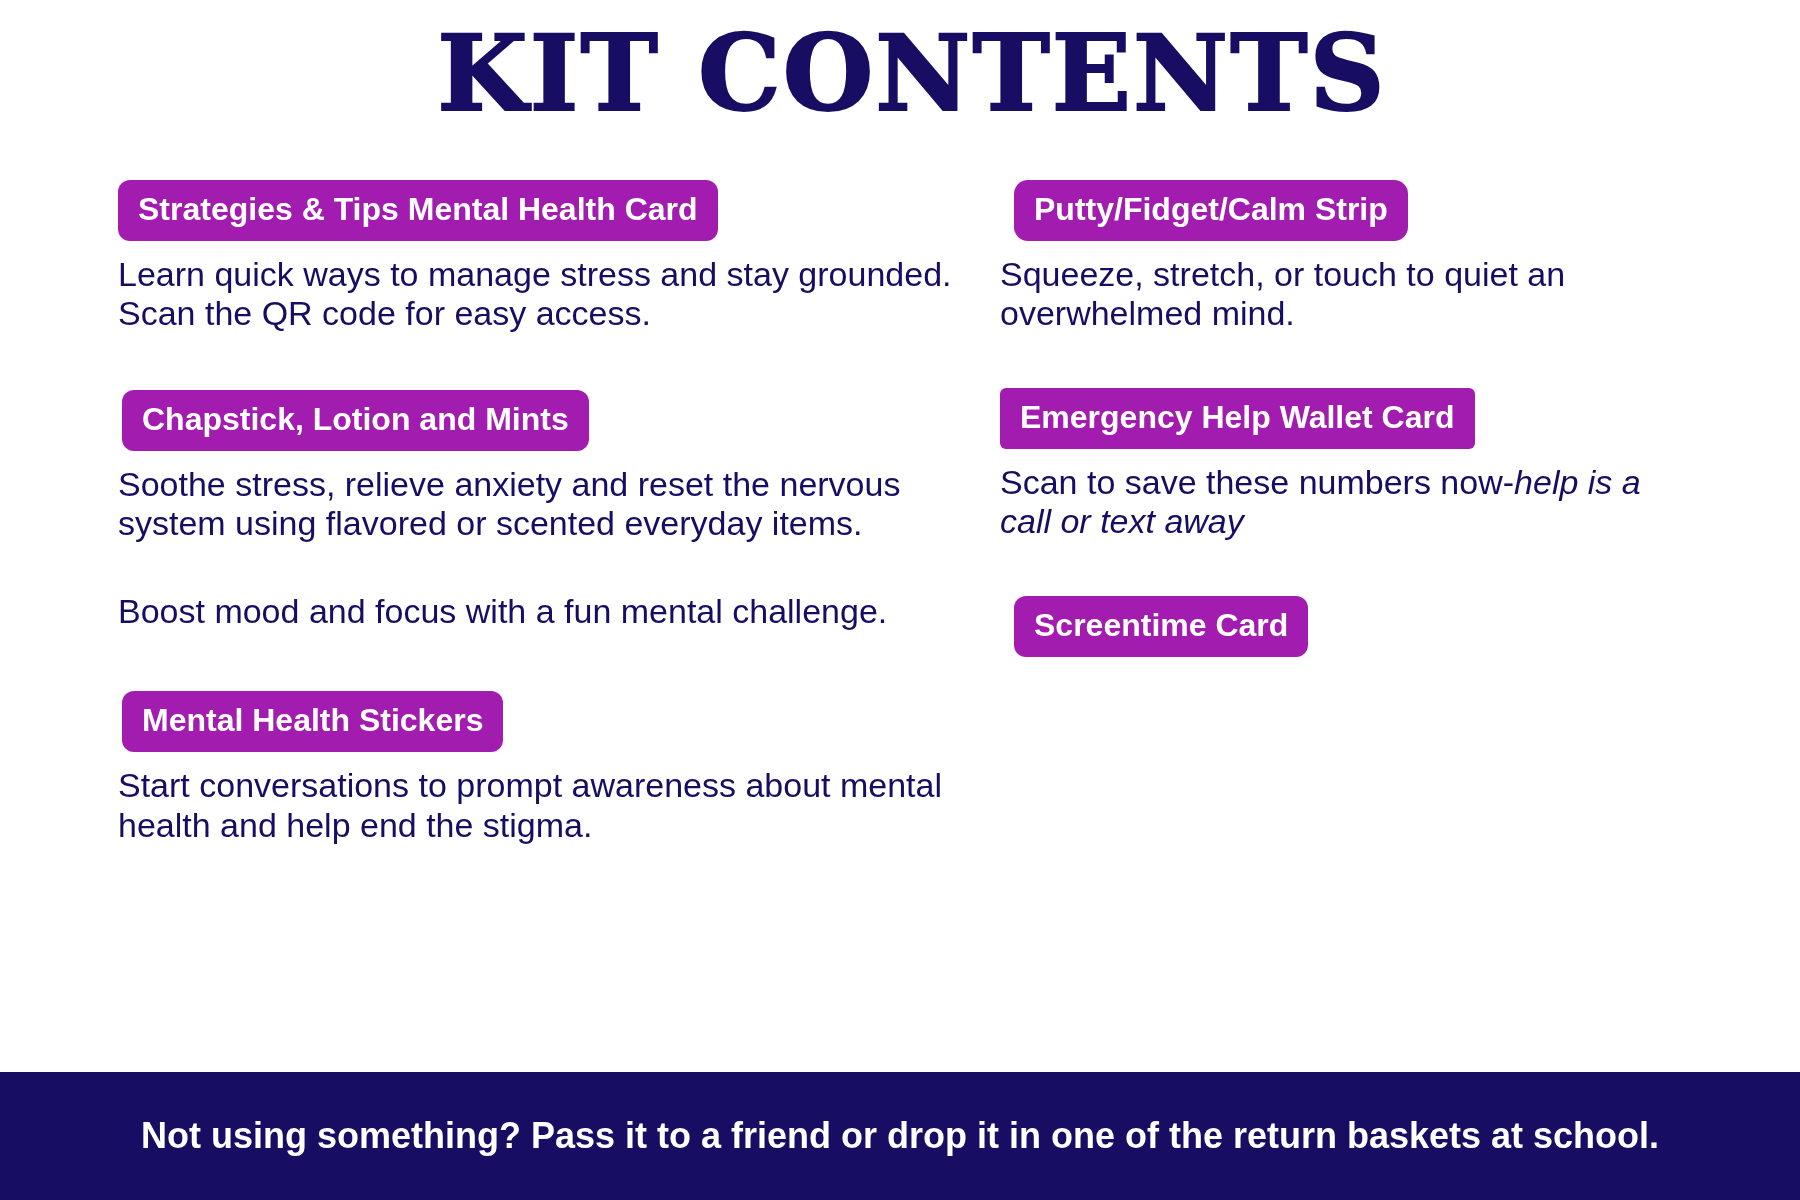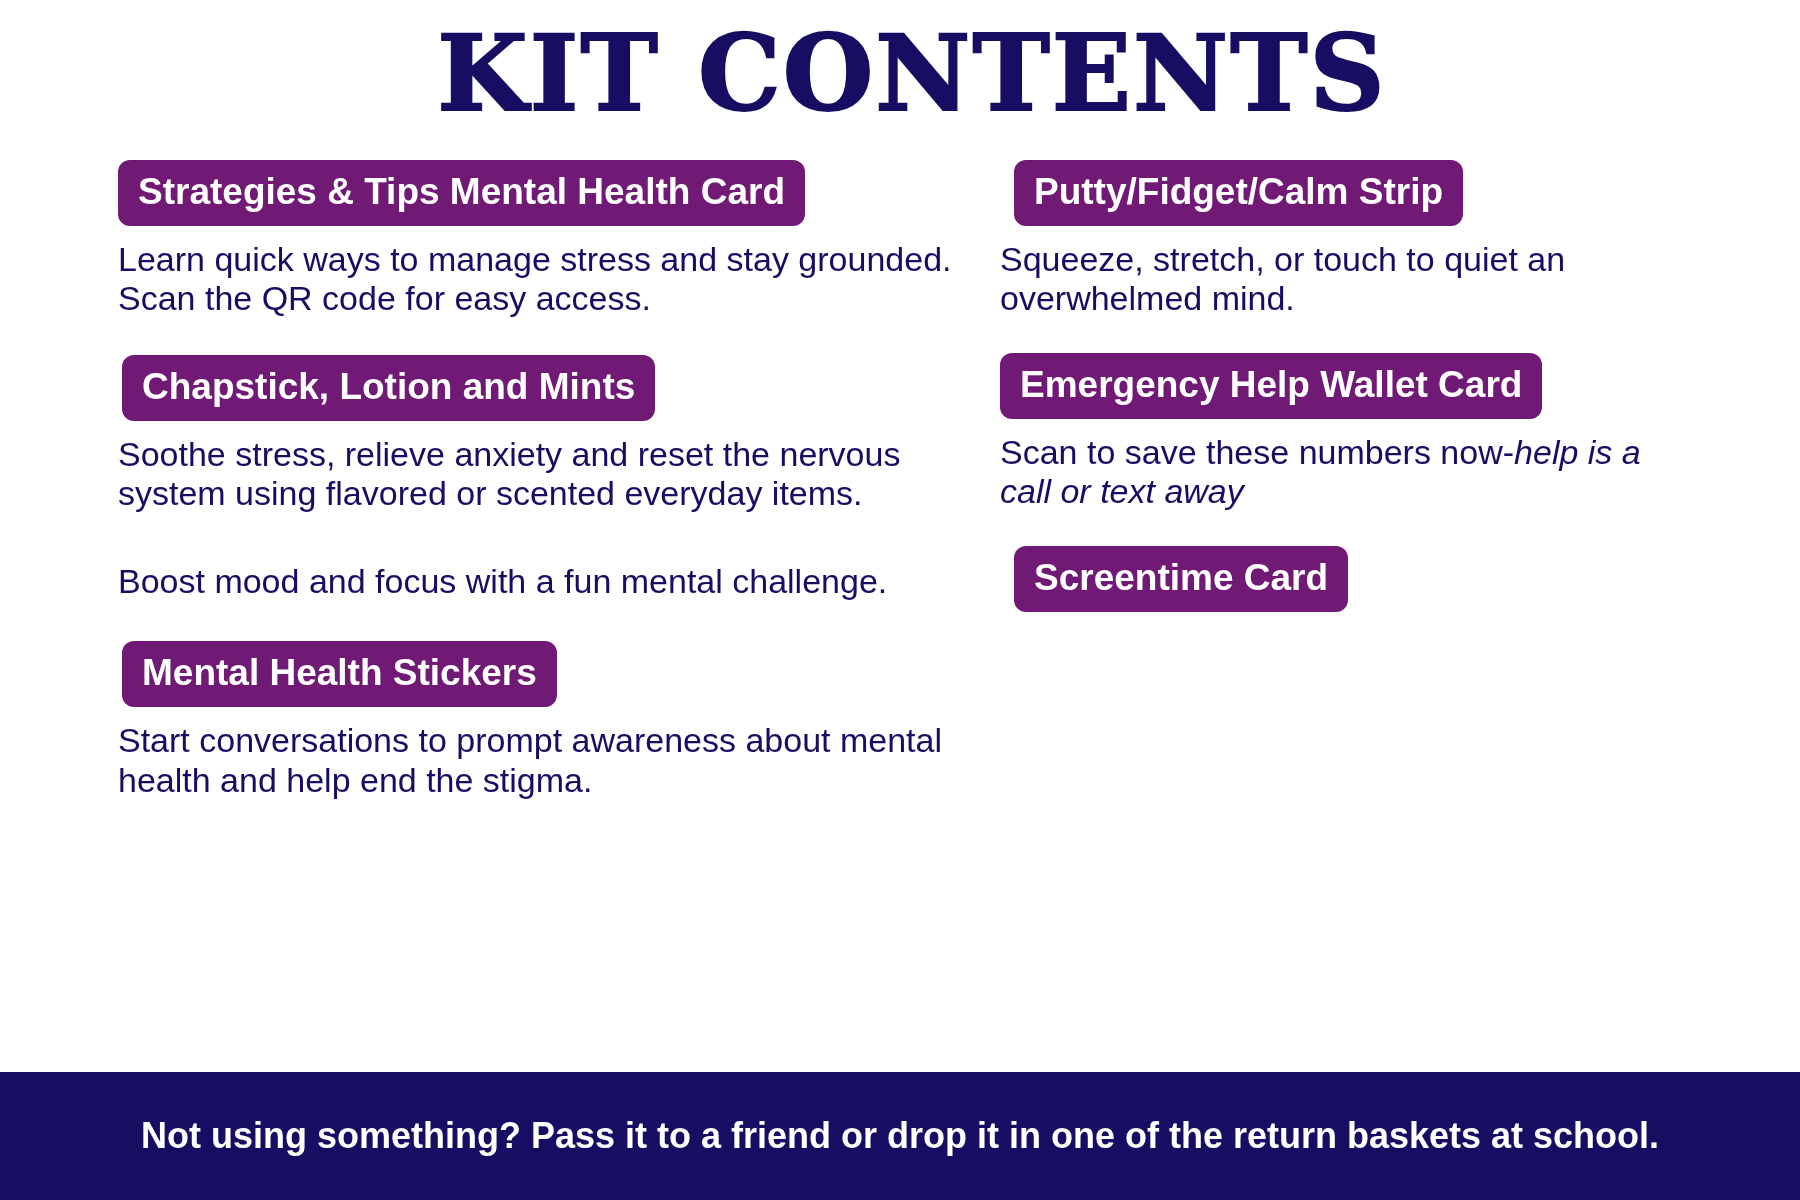--- a/index.html
+++ b/index.html
@@ -48,28 +48,29 @@
     display: flex;
     flex-direction: column;
   }
   .col-left  { width: 1000px; padding-left: 118px; }
   .col-right { width: 800px;  padding-left:  -0px; }
 
   .item { margin-bottom: 10px; }
 
   .pill {
     display: inline-block;
-    background: #701a75;
+    background: #a21caf;
     color: #ffffff;
     font-weight: bold;
-    font-size: 37px;
+    font-size: 32px;
     line-height: 1;
     padding: 13px 20px 16px 20px;
     border-radius: 12px;
     white-space: nowrap;
+    margin-top: 20px;
   }
   .desc {
     color: #170e63;
     font-size: 34px;
     line-height: 1.16;
     margin-top: 14px;
     max-width: 880px;
   }
   .desc .em { font-style: italic; }
 
@@ -77,22 +78,22 @@
   .gap-a { margin-bottom: 36px; }
   .gap-b { margin-bottom: 34px; }
   .gap-c { margin-bottom: 40px; }
 
   .indent-1 { margin-left: 0px; }
   .indent-2 { margin-left: 4px; }
   .indent-3 { margin-left: 6px; }
   .indent-4 { margin-left: 4px; }
 
   .r-indent-1 { margin-left: 0px; }
-  .r-indent-2 { margin-left: 14px; }
-  .r-indent-3 { margin-left: 0px; }
+  .r-indent-2 { margin-left: 14px; border-radius: 14px; }
+  .r-indent-3 { margin-left: 0px; border-radius: 6px; }
   .r-indent-4 { margin-left: 14px; }
 
   .desc-right { max-width: 660px; }
 
   
   .footer {
     position: absolute;
     left: 0;
     bottom: 0;
     width: 1800px;

